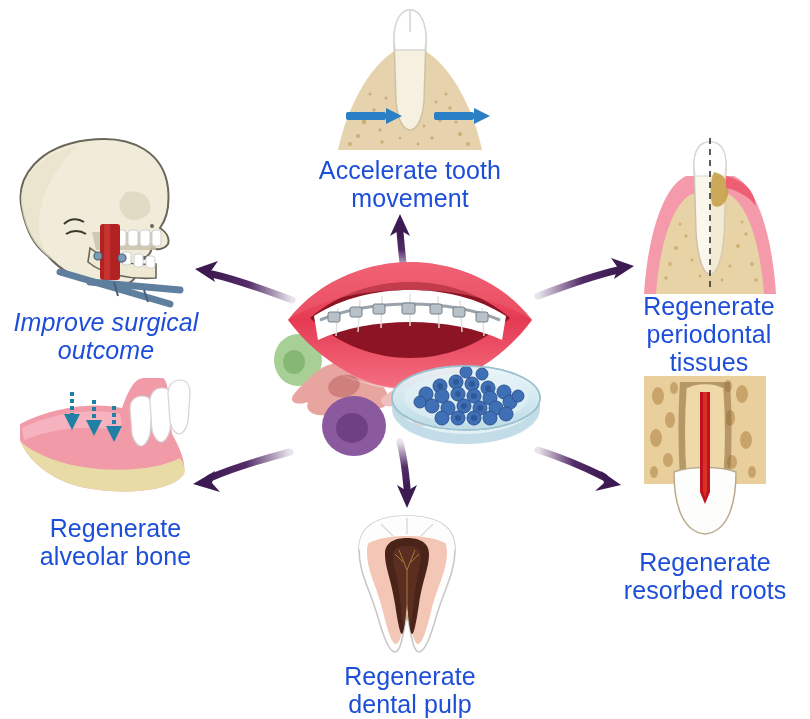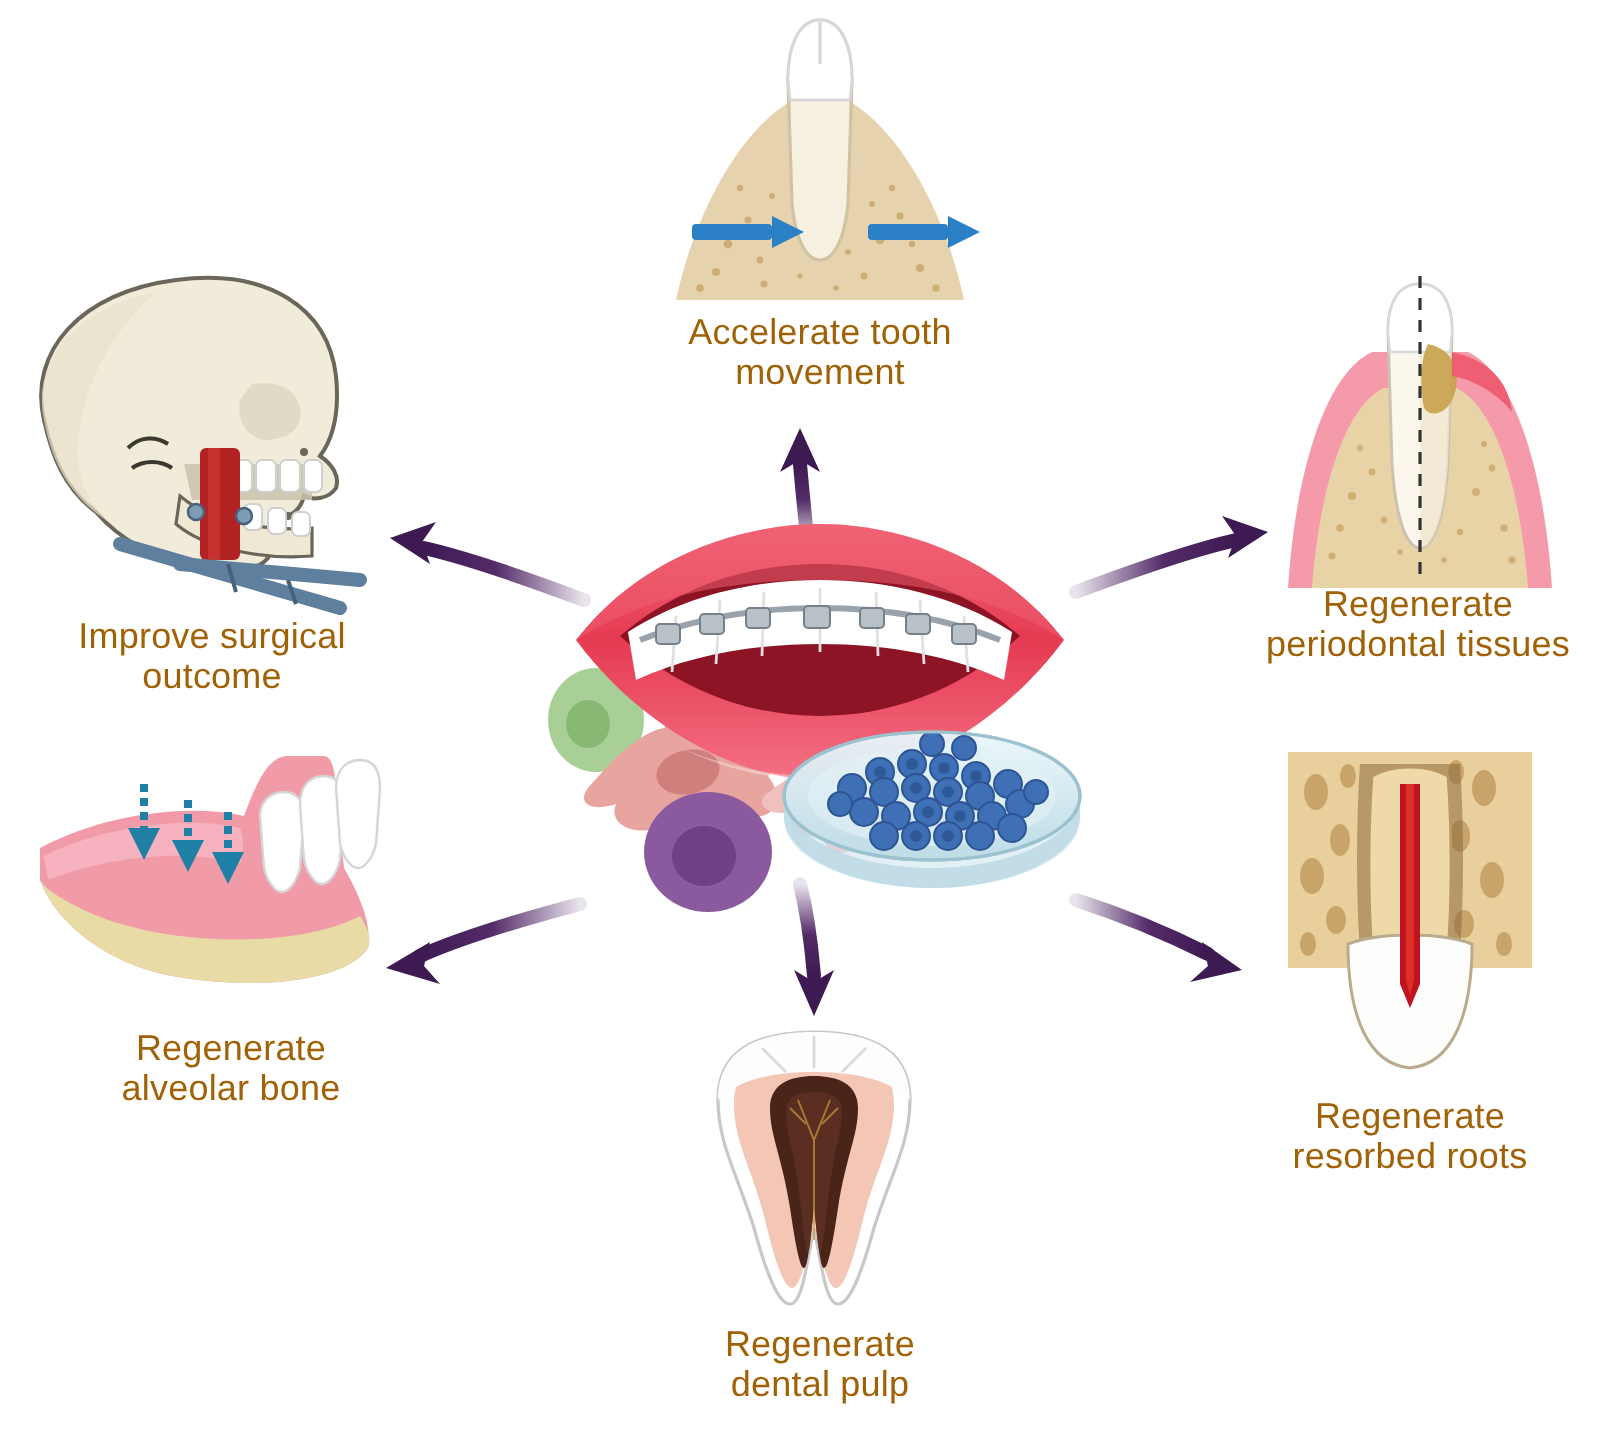--- a/index.html
+++ b/index.html
@@ -1,37 +1,37 @@
 <!DOCTYPE html>
 <html><head>
 <meta charset="utf-8">
 <style>
   html,body{margin:0;padding:0;background:#ffffff;}
   body{width:810px;height:719px;position:relative;overflow:hidden;
        font-family:"Liberation Sans",sans-serif;color:#000;}
   .stage{position:absolute;inset:0;}
   .node{position:absolute;}
-  .label{position:absolute;text-align:center;font-size:18px;line-height:1.12;
-         color:#a16207;letter-spacing:.1px;white-space:pre-line;}
+  .label{position:absolute;text-align:center;font-size:25px;line-height:1.12;
+         color:#1d4ed8;letter-spacing:.1px;white-space:pre-line;}
   svg{display:block;overflow:visible;}
   .arrows{position:absolute;inset:0;pointer-events:none;}
 
   
   #n-top      {left:320px;top:2px;width:180px;height:150px;}
   #l-top      {left:300px;top:156px;width:220px;}
   #n-upright  {left:630px;top:136px;width:160px;height:160px;}
   #l-upright  {left:608px;top:292px;width:202px;}
   #n-lowright {left:630px;top:372px;width:150px;height:170px;}
   #l-lowright {left:610px;top:548px;width:190px;}
   #n-bottom   {left:337px;top:510px;width:140px;height:148px;}
   #l-bottom   {left:310px;top:662px;width:200px;}
   #n-lowleft  {left:10px;top:378px;width:215px;height:130px;}
   #l-lowleft  {left:8px;top:514px;width:215px;}
   #n-upleft   {left:4px;top:132px;width:225px;height:175px;}
-  #l-upleft   {left:0px;top:308px;width:212px;}
+  #l-upleft   {left:0px;top:308px;width:212px;font-style:italic;}
   #n-center   {left:270px;top:262px;width:280px;height:198px;}
 </style>
 </head>
 <body>
 
 <div class="stage">
 
   <svg class="arrows" width="810" height="719" viewBox="0 0 810 719">
     <defs>
       <linearGradient id="gUp" x1="0" y1="1" x2="0" y2="0">

